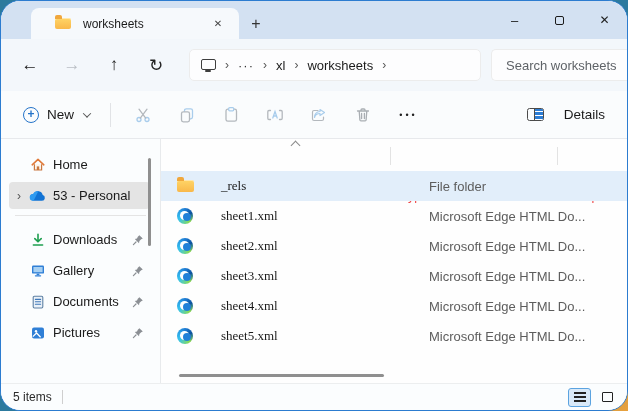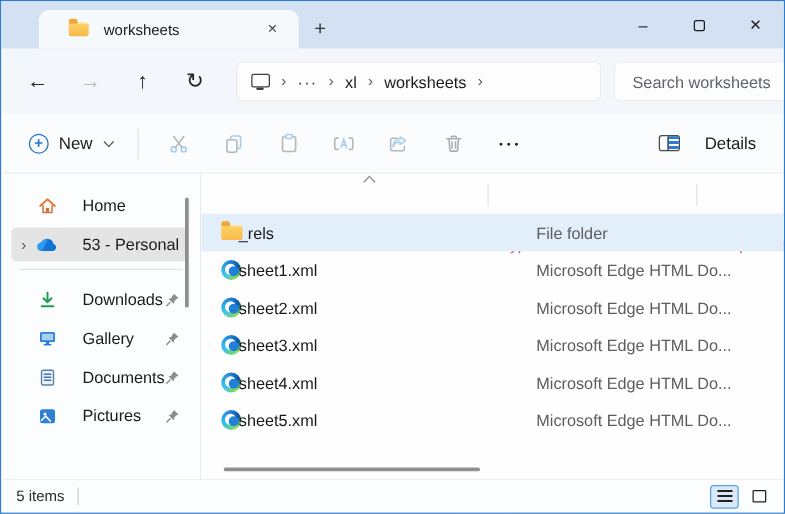--- a/index.html
+++ b/index.html
@@ -3,21 +3,21 @@
 <meta charset="utf-8">
 <style>
   * { margin:0; padding:0; box-sizing:border-box; }
   html,body { width:628px; height:411px; overflow:hidden; }
   body {
     font-family:"Liberation Sans","DejaVu Sans",sans-serif;
     background:linear-gradient(140deg,#2c7a9e 0%,#2c7a9e 72%,#e9a13c 100%);
     color:#1a1a1a; font-size:13px;
   }
   .window{
-    position:absolute; inset:0; border-radius:0; overflow:hidden;
+    position:absolute; inset:0; border-radius:20px; overflow:hidden;
     border:1.5px solid #2c7cd0; background:#fdfefe;
     display:flex; flex-direction:column;
   }
   
   .titlebar{ height:38px; background:#d3e1f2; display:flex; align-items:flex-end; flex:none; }
   .tab{
     margin-left:30px; width:208px; height:31px; background:#f6f9fc;
     border-radius:8px 8px 0 0; display:flex; align-items:center;
     padding:0 12px 0 24px; gap:12px; cursor:default;
   }
@@ -60,35 +60,35 @@
   .details-icon::after{ content:""; position:absolute; right:0; top:0; width:8px; height:100%;
      background:repeating-linear-gradient(#2b7cd4 0 2px,#fff 2px 3.5px,#2b7cd4 3.5px 4px); background-color:#2b7cd4; border-left:1px solid #4b4b4b; }
   .details-label{ font-size:13.5px; }
   
   .main{ flex:1; display:flex; min-height:0; }
   .sidebar{ width:160px; flex:none; border-right:1px solid #e8eaec; background:#fbfdfe; padding-top:12px; position:relative; overflow:hidden; }
   .side-item{ height:27px; margin:0 10px 4px 8px; display:flex; align-items:center; border-radius:4px; padding-right:4px; }
   .side-item.selected{ background:#e4e4e4; }
   .side-chev{ width:20px; text-align:center; font-size:12px; color:#555; flex:none; }
   .side-ico{ width:17px; height:16px; flex:none; display:flex; align-items:center; justify-content:center; }
-  .side-label{ margin-left:20px; font-size:13px; color:#1a1a1a; white-space:nowrap; flex:1; }
+  .side-label{ margin-left:7px; font-size:13px; color:#1a1a1a; white-space:nowrap; flex:1; }
   .pin{ flex:none; margin-right:2px; }
   .side-divider{ height:1px; background:#e4e4e4; margin:6px 14px 10px 14px; }
   .side-scroll{ position:absolute; right:9px; top:19px; width:3.5px; height:88px; background:#8f8f8f; border-radius:2px; }
   
   .content{ flex:1; position:relative; background:#fefefe; overflow:hidden; }
   .list-header{ height:30px; position:relative; margin-top:2px; }
   .hdr{ position:absolute; top:8px; font-size:12.5px; color:#ef4444; white-space:nowrap;margin-top:40px; }
   .hdr-name{ left:16px; } .hdr-type{ left:240px; } .hdr-comp{ left:404px; }
   .sort-caret{ position:absolute; left:131px; top:1px; width:7px; height:7px; border-left:1.3px solid #8a8a8a; border-top:1.3px solid #8a8a8a; transform:rotate(45deg); }
   .hdr-sep{ position:absolute; top:6px; width:1px; height:18px; background:#e3e3e3; }
   .row{ height:30px; display:flex; align-items:center; position:relative; font-size:13px; }
   .row.highlight{ background:#e2eefa; }
   .cell-icon{ position:absolute; left:15px; width:18px; height:18px; display:flex; align-items:center; justify-content:center; }
-  .cell-name{ position:absolute; left:30px; color:#191919; }
+  .cell-name{ position:absolute; left:60px; color:#191919;font-family:Liberation Serif, serif; }
   .cell-type{ position:absolute; left:240px; color:#5d5d5d; white-space:nowrap;margin-left:28px; }
   .h-scroll{ position:absolute; bottom:6px; left:18px; width:205px; height:3.5px; background:#8f8f8f; border-radius:2px; }
   
   .statusbar{ height:27px; flex:none; border-top:1px solid #eceeef; background:#fbfdfe; display:flex; align-items:center; padding:0 8px 0 12px; }
   .status-count{ font-size:12px; color:#2b2b2b; }
   .status-div{ width:1px; height:14px; background:#cfcfcf; margin-left:10px; }
   .status-spacer{ flex:1; }
   .view-btn{ width:23px; height:19px; display:flex; align-items:center; justify-content:center; border-radius:3px; margin-left:5px; }
   .view-btn.active{ background:#d9e9f8; border:1px solid #5ba3e0; }
   .ham{ width:12px; height:10px; background:repeating-linear-gradient(#222 0 1.6px,transparent 1.6px 4.2px); }

